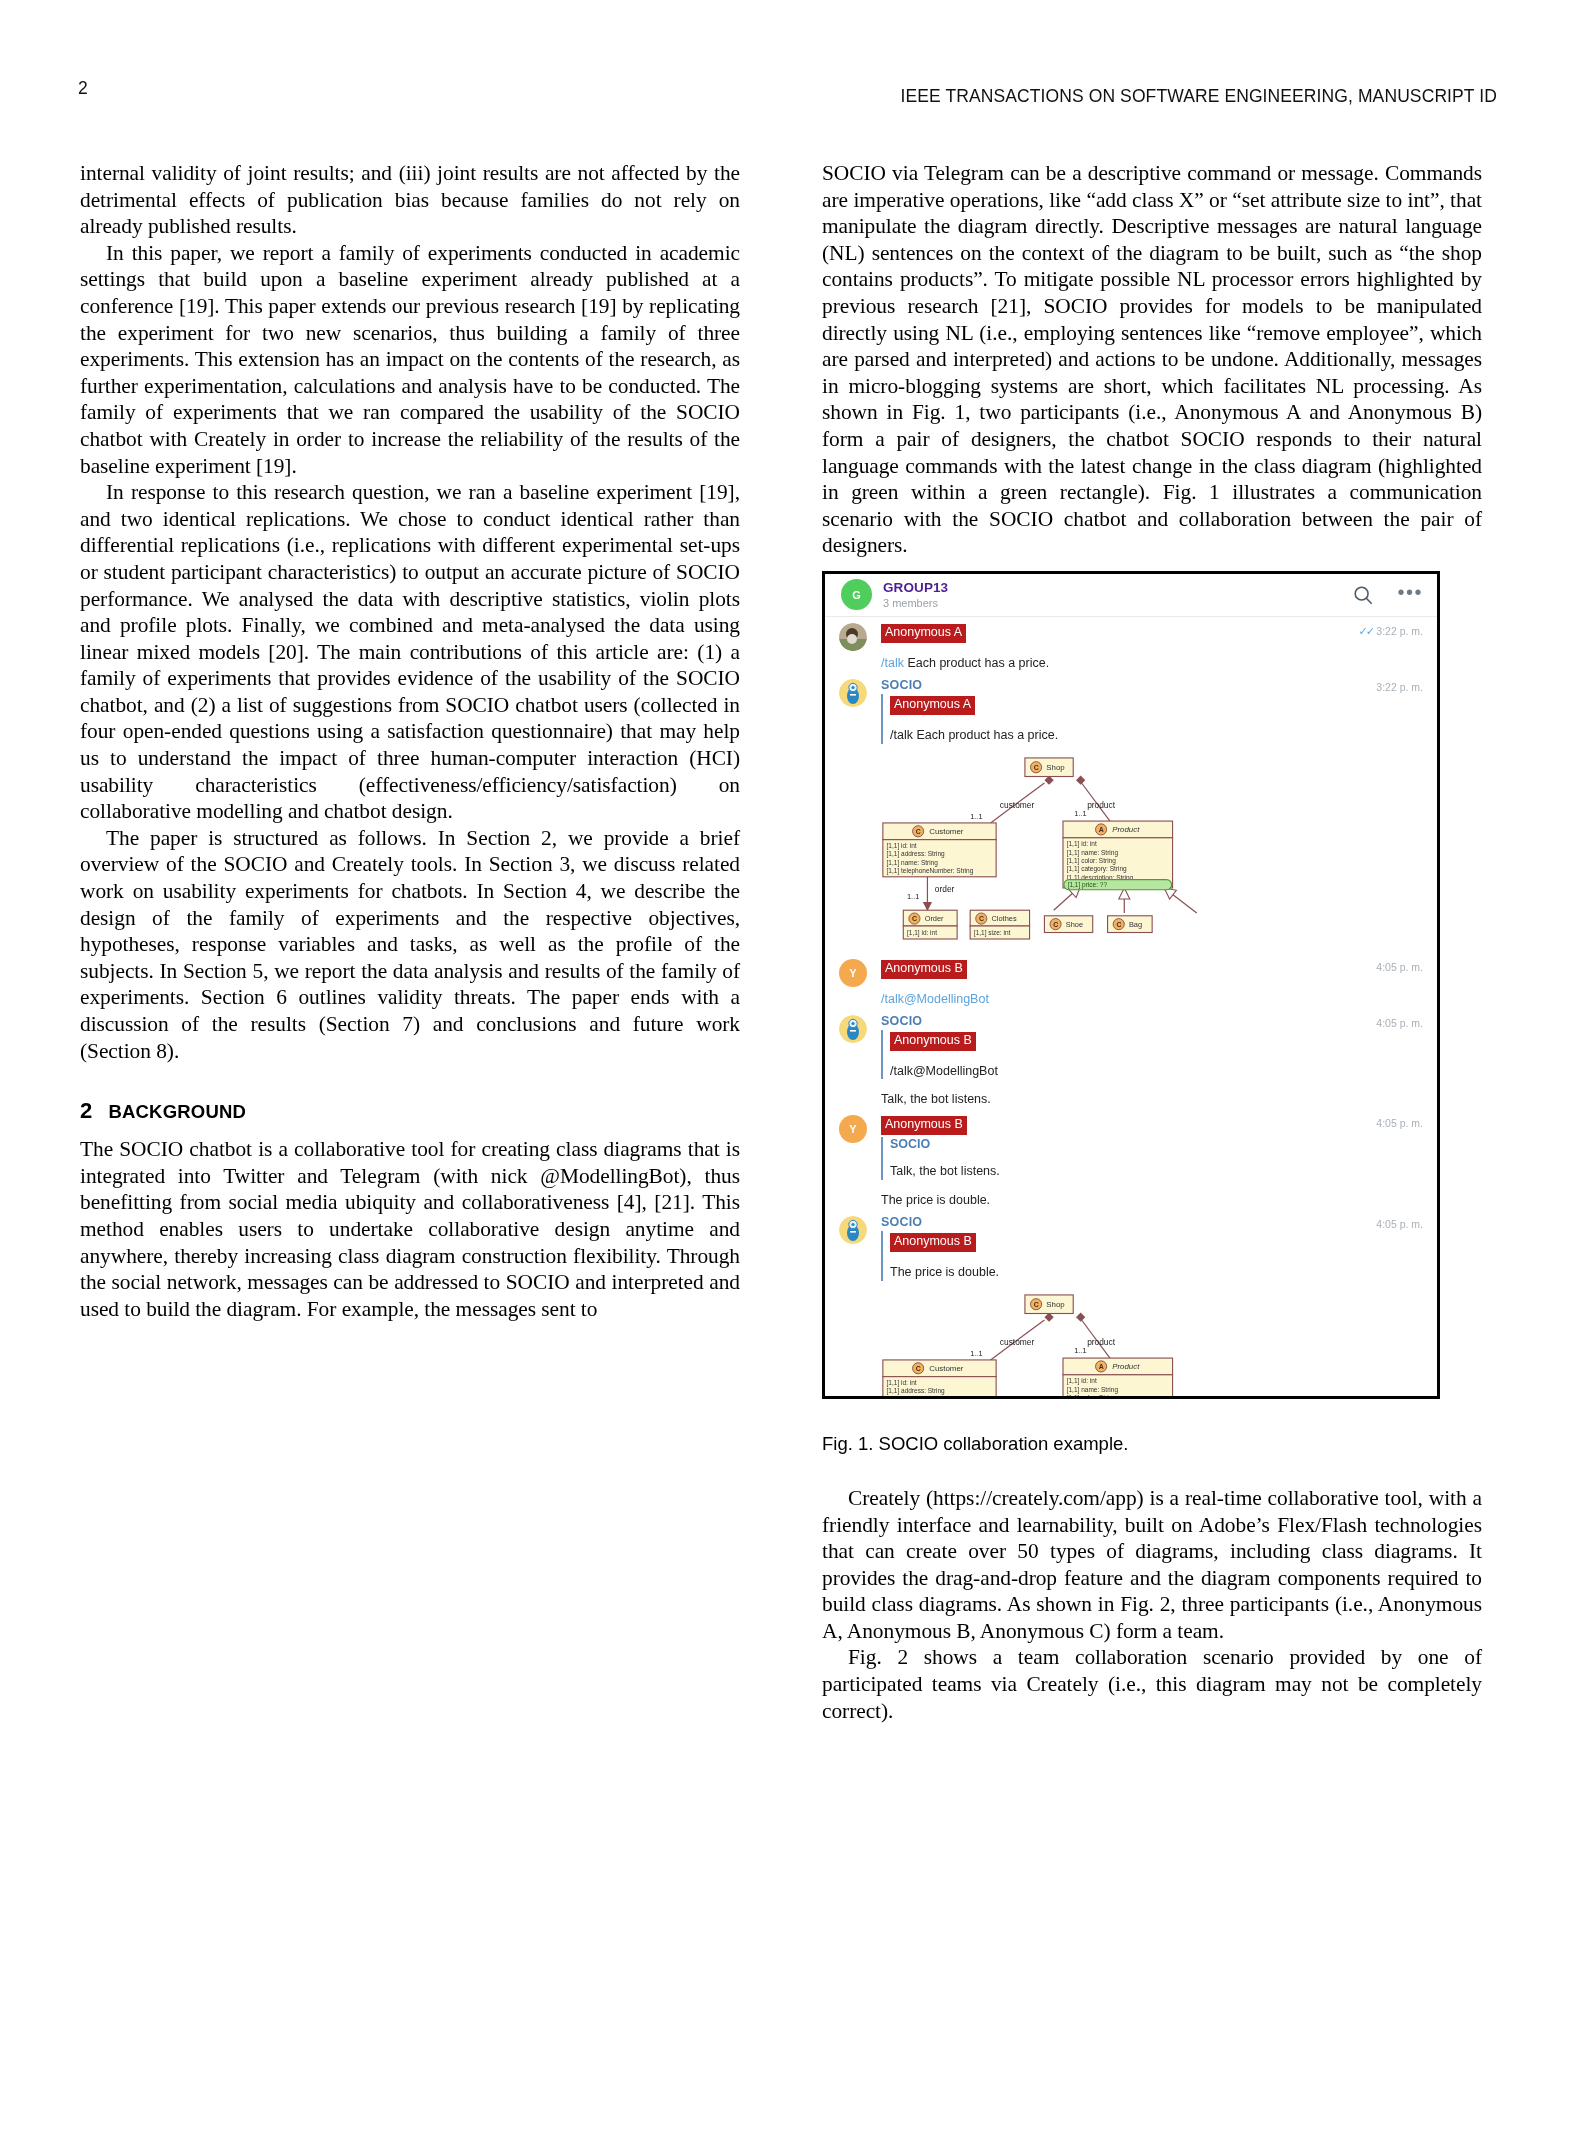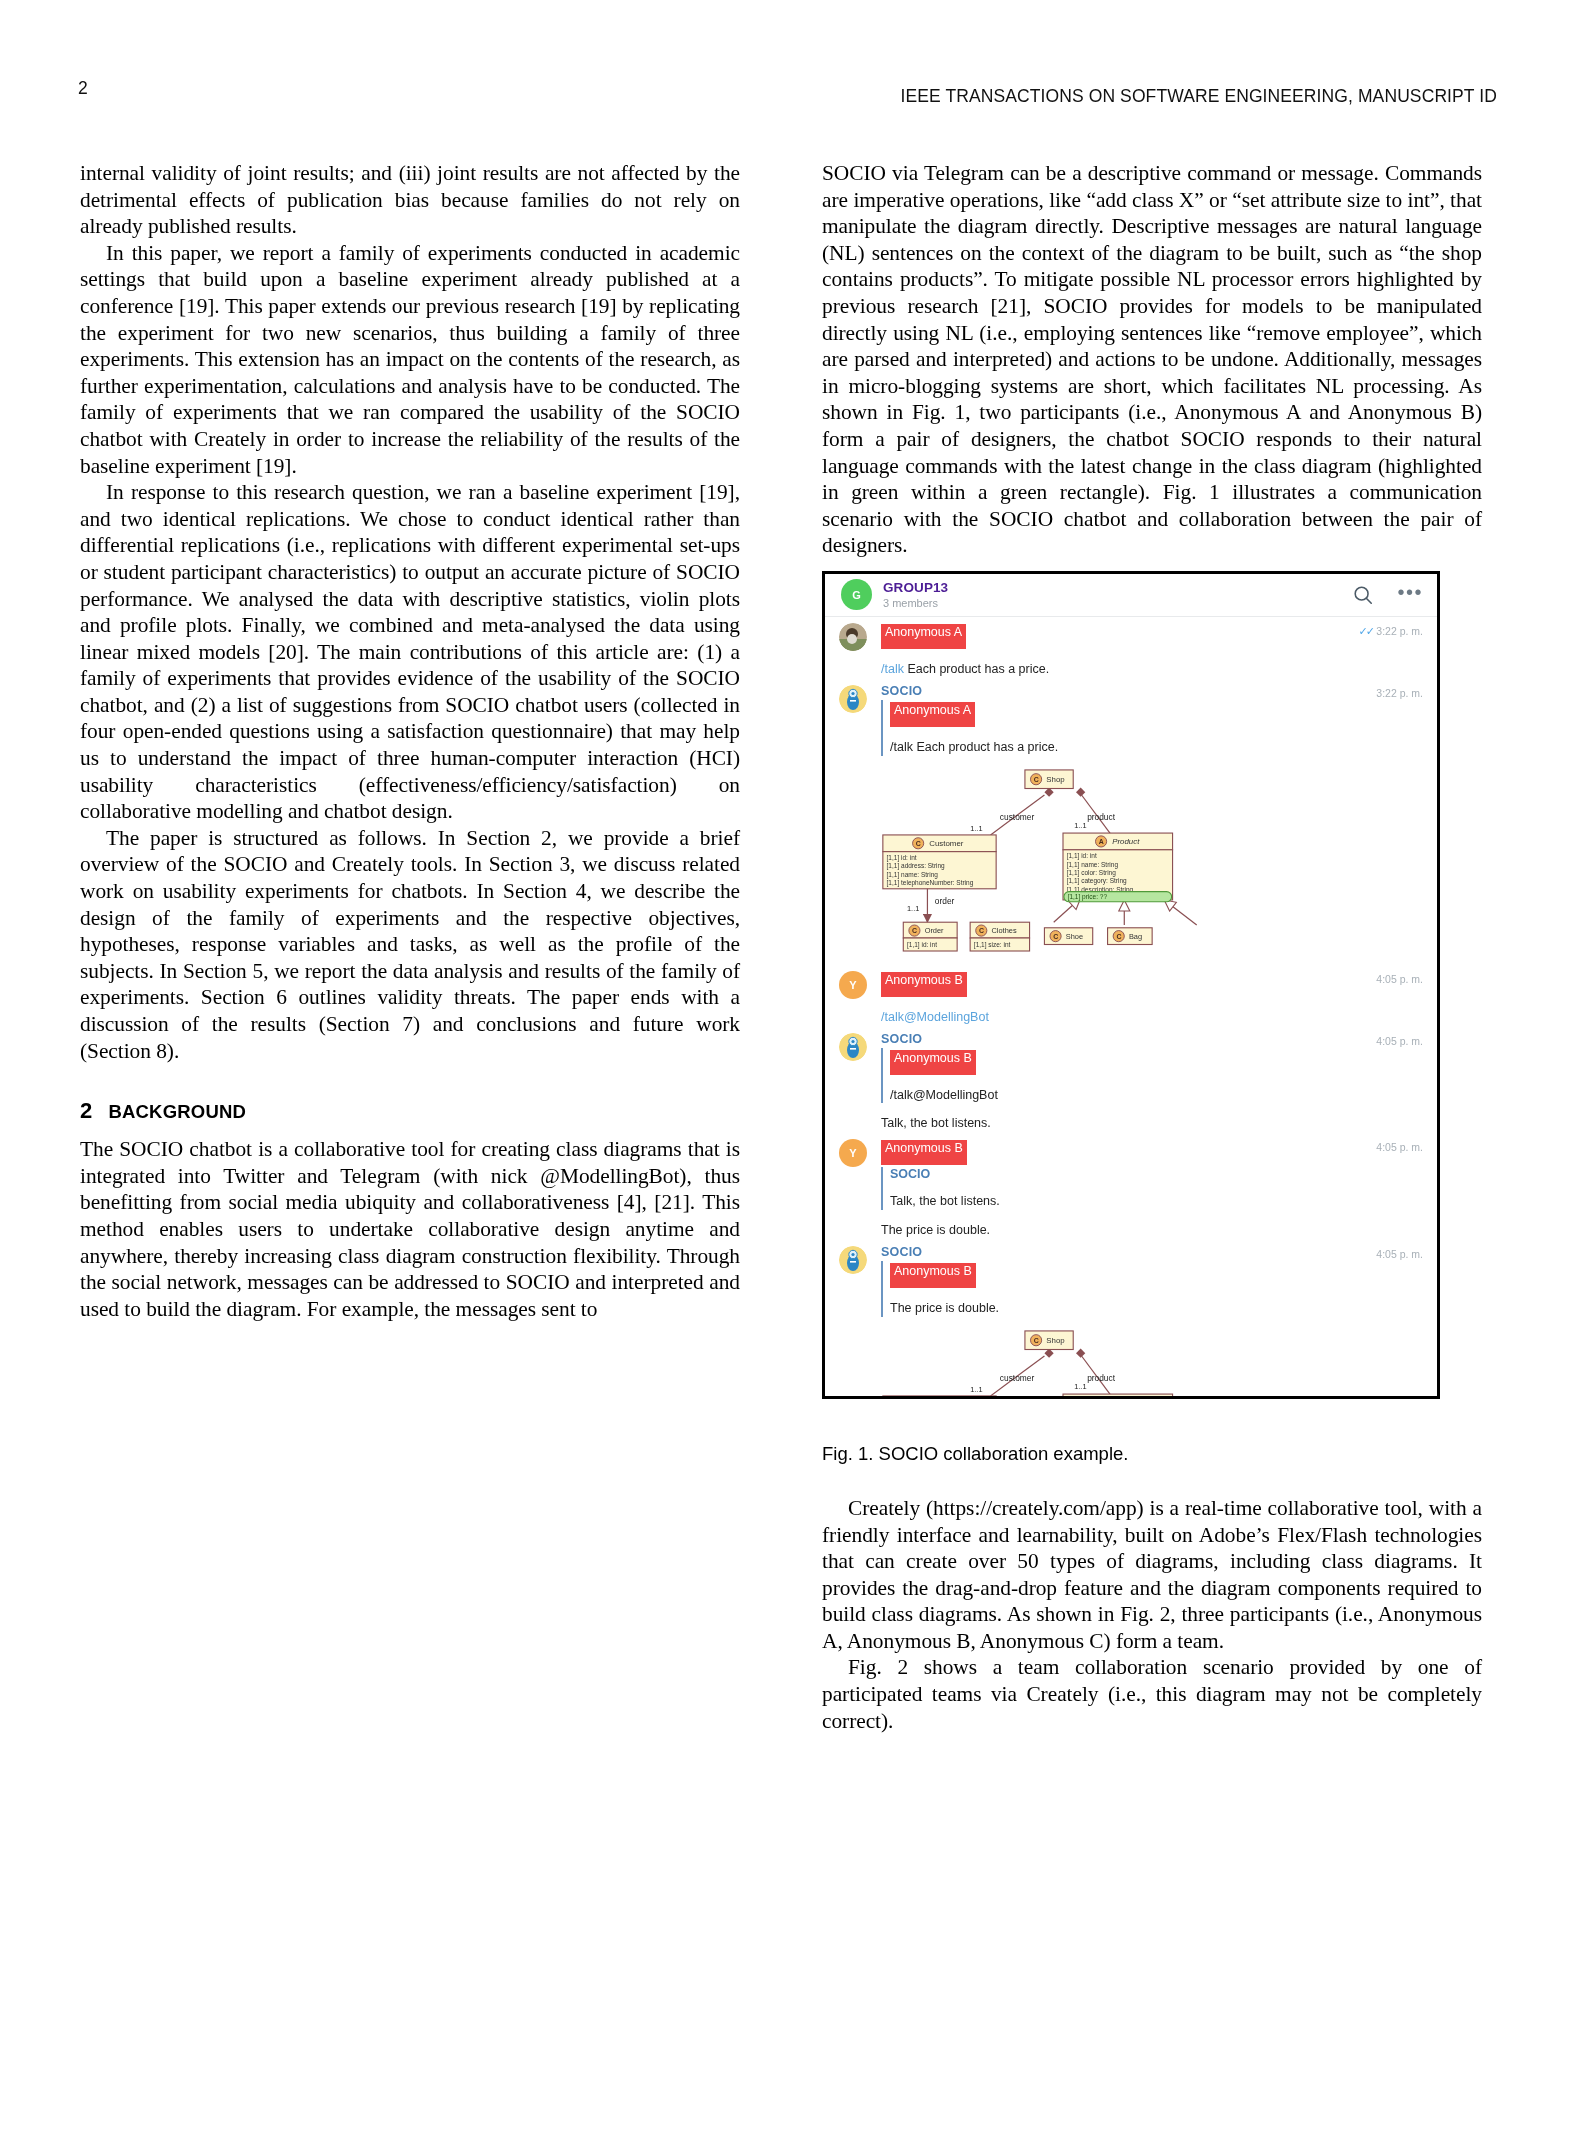--- a/index.html
+++ b/index.html
@@ -69,21 +69,21 @@
     border:3px solid #000;
     background:#fff;
     box-sizing:border-box;
     position:relative;
     overflow:hidden;
     margin-top:12px;
   }
   .fig-cap {
     font-family:"Liberation Sans", sans-serif;
     font-size:18.5px;
-    margin-top:44px;
+    margin-top:34px;
     margin-bottom:30px;
     text-align:left;
   }
 
   
   .tg {
     position:absolute; inset:0;
     background:#fff;
     font-family:"Liberation Sans", sans-serif;
     color:#222;
@@ -121,23 +121,23 @@
   .msg .time {
     position:absolute; right:14px; top:9px;
     font-size:10.5px; color:#a8b0b7; white-space:nowrap;
   }
   .msg .ticks {
     position:absolute; right:64px; top:9px;
     font-size:11px; color:#4fa6e8; letter-spacing:-2px;
   }
   .sender-hl {
     display:inline-block;
-    background:#ef4444; color:#fff;
+    background:#b91c1c; color:#fff;
     font-size:12.5px; font-weight:500;
-    padding:1px 4px 10px 4px;
+    padding:1px 4px 4px 4px;
     line-height:1.12;
   }
   .sender-bot {
     font-size:12.5px; font-weight:bold; color:#4a7fb5; letter-spacing:.2px;
   }
   .line { font-size:12.5px; color:#222; line-height:1.35; margin-top:12px; }
   .cmd { color:#5ba4dd; }
   .quote { border-left:2.5px solid #6b95c2; padding-left:7px; margin-top:2px; }
   .quote .qname { font-size:12.5px; font-weight:bold; color:#4a7fb5; }
 

